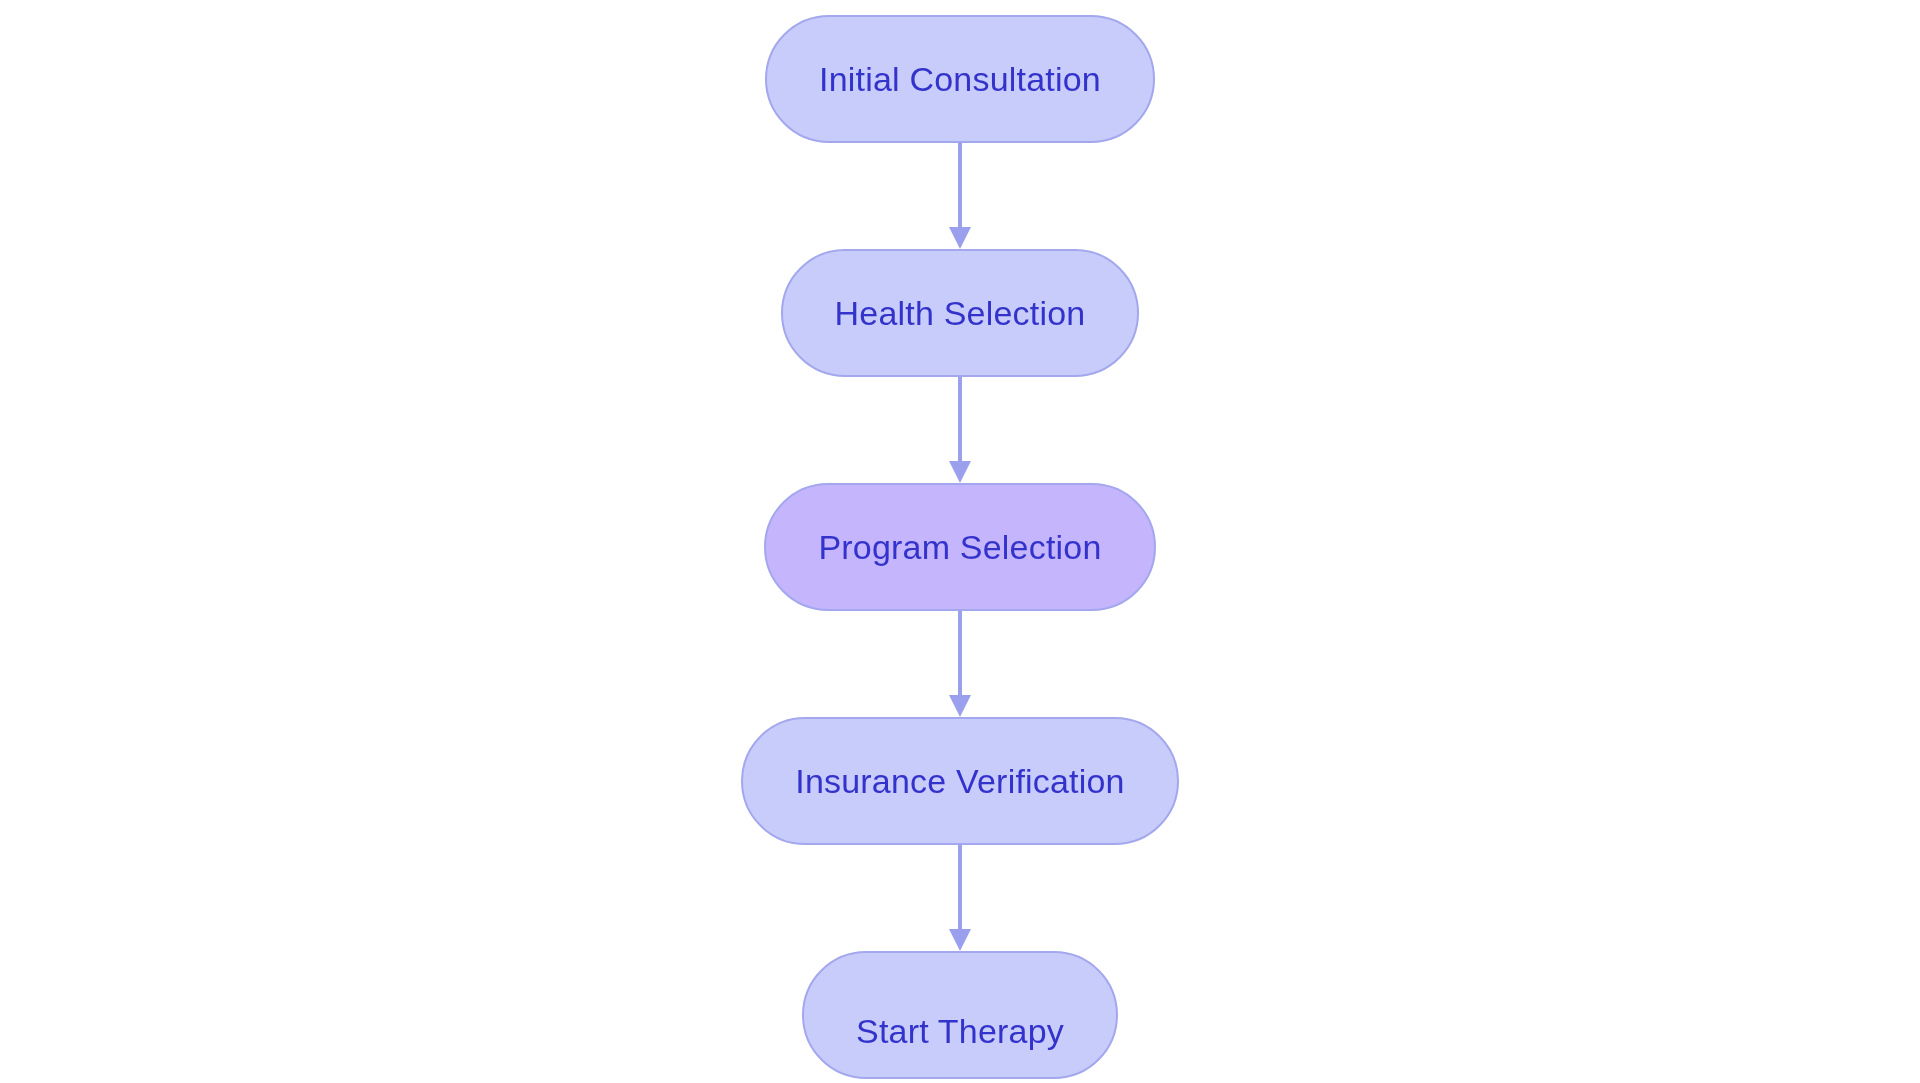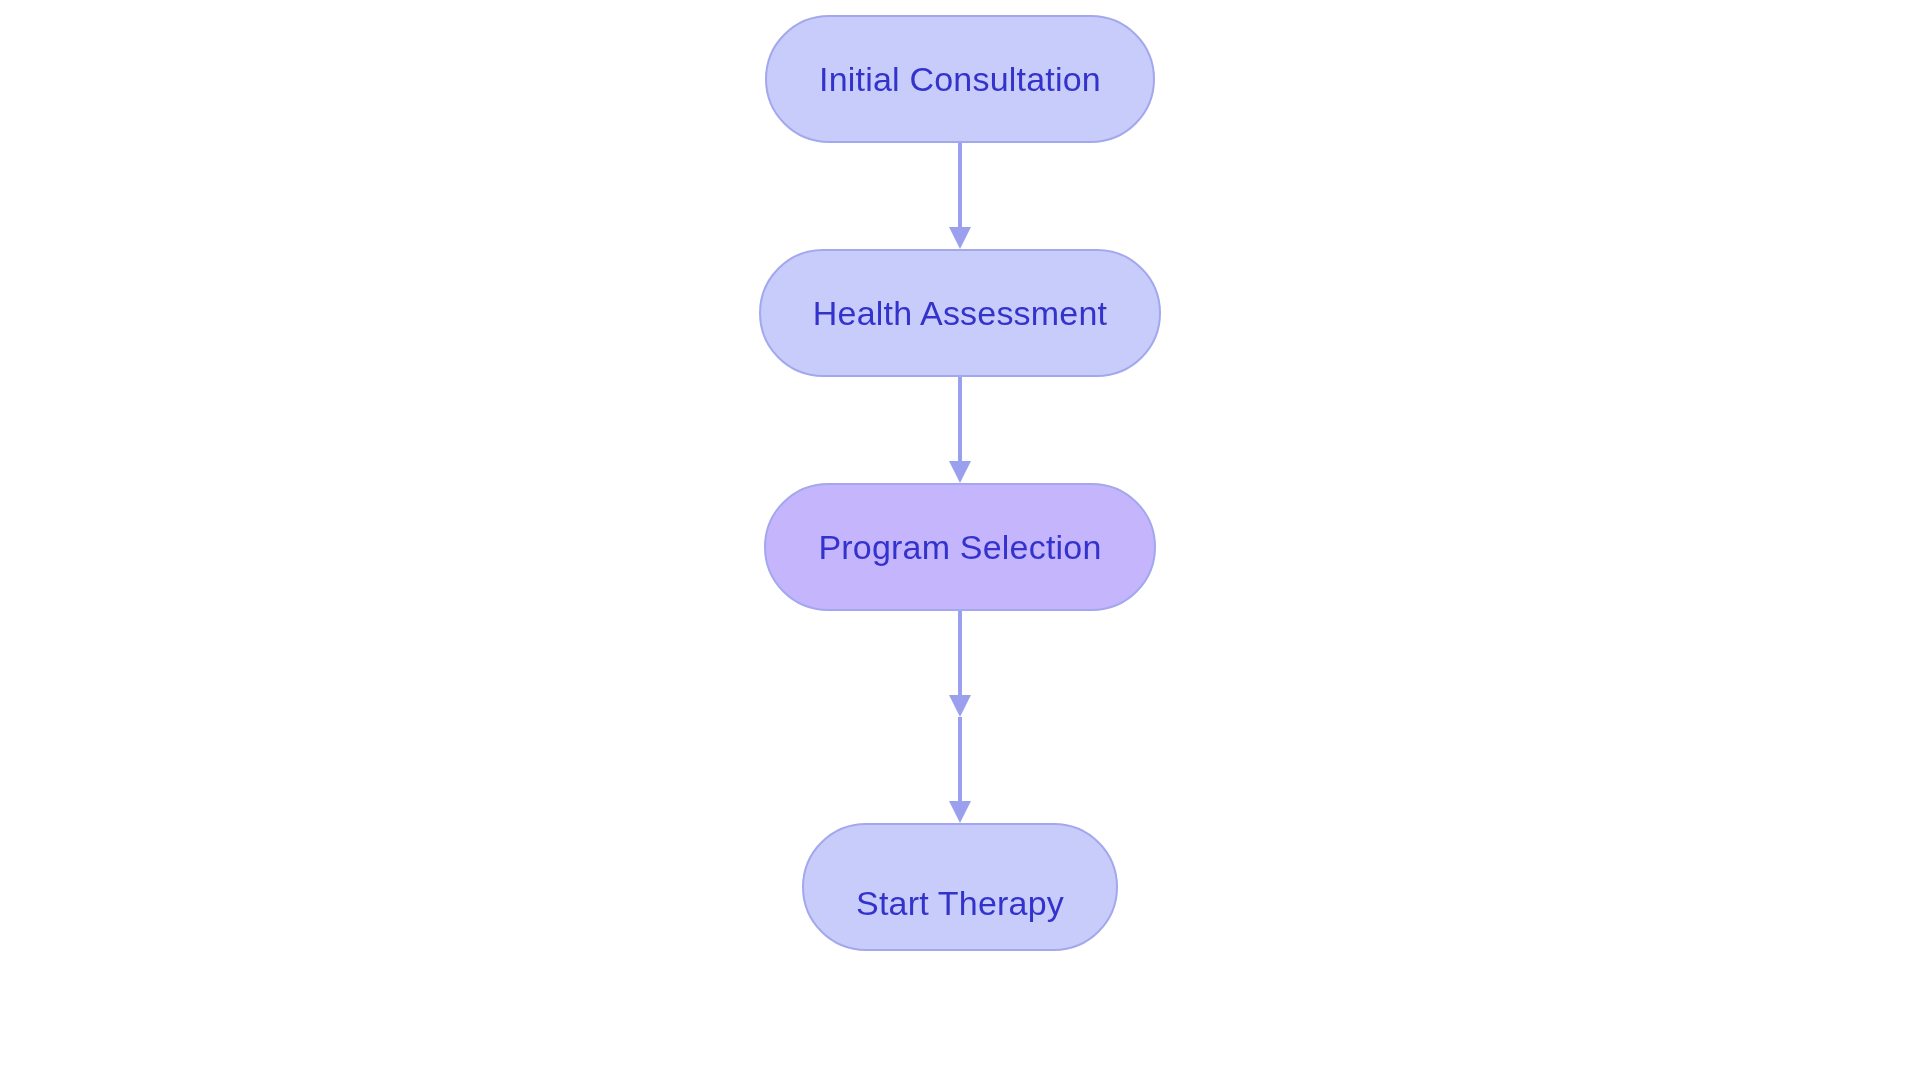--- a/index.html
+++ b/index.html
@@ -79,37 +79,40 @@
     <div class="node" style="background: rgb(200, 204, 250); border-color: rgb(163, 168, 238);">
       <span class="node-label" style="color: rgb(51, 51, 204);">Initial Consultation</span>
     </div>
 
     <svg class="connector" viewBox="0 0 40 106">
       <line x1="20" y1="0" x2="20" y2="86" stroke="#9ba0ee" stroke-width="4"></line>
       <polygon points="9,84 31,84 20,106" fill="#9ba0ee"></polygon>
     </svg>
 
     <div class="node" style="background: rgb(200, 204, 250); border-color: rgb(163, 168, 238);">
-      <span class="node-label" style="color: rgb(51, 51, 204);">Health Assessment</span>
+      <span class="node-label" style="color: rgb(51, 51, 204);">Health Selection</span>
     </div>
 
     <svg class="connector" viewBox="0 0 40 106">
       <line x1="20" y1="0" x2="20" y2="86" stroke="#9ba0ee" stroke-width="4"></line>
       <polygon points="9,84 31,84 20,106" fill="#9ba0ee"></polygon>
     </svg>
 
     <div class="node" style="background: #c4b5fd; border-color: rgb(163, 168, 238);">
       <span class="node-label" style="color: rgb(51, 51, 204);">Program Selection</span>
     </div>
 
     <svg class="connector" viewBox="0 0 40 106">
       <line x1="20" y1="0" x2="20" y2="86" stroke="#9ba0ee" stroke-width="4"></line>
       <polygon points="9,84 31,84 20,106" fill="#9ba0ee"></polygon>
     </svg>
 
+    <div class="node" style="background: rgb(200, 204, 250); border-color: rgb(163, 168, 238);">
+      <span class="node-label" style="color: rgb(51, 51, 204);">Insurance Verification</span>
+    </div>
 
     <svg class="connector" viewBox="0 0 40 106">
       <line x1="20" y1="0" x2="20" y2="86" stroke="#9ba0ee" stroke-width="4"></line>
       <polygon points="9,84 31,84 20,106" fill="#9ba0ee"></polygon>
     </svg>
 
     <div class="node" style="background: rgb(200, 204, 250); border-color: rgb(163, 168, 238);">
       <span class="node-label" style="color: rgb(51, 51, 204); margin-top: 32px;">Start Therapy</span>
     </div>
 

